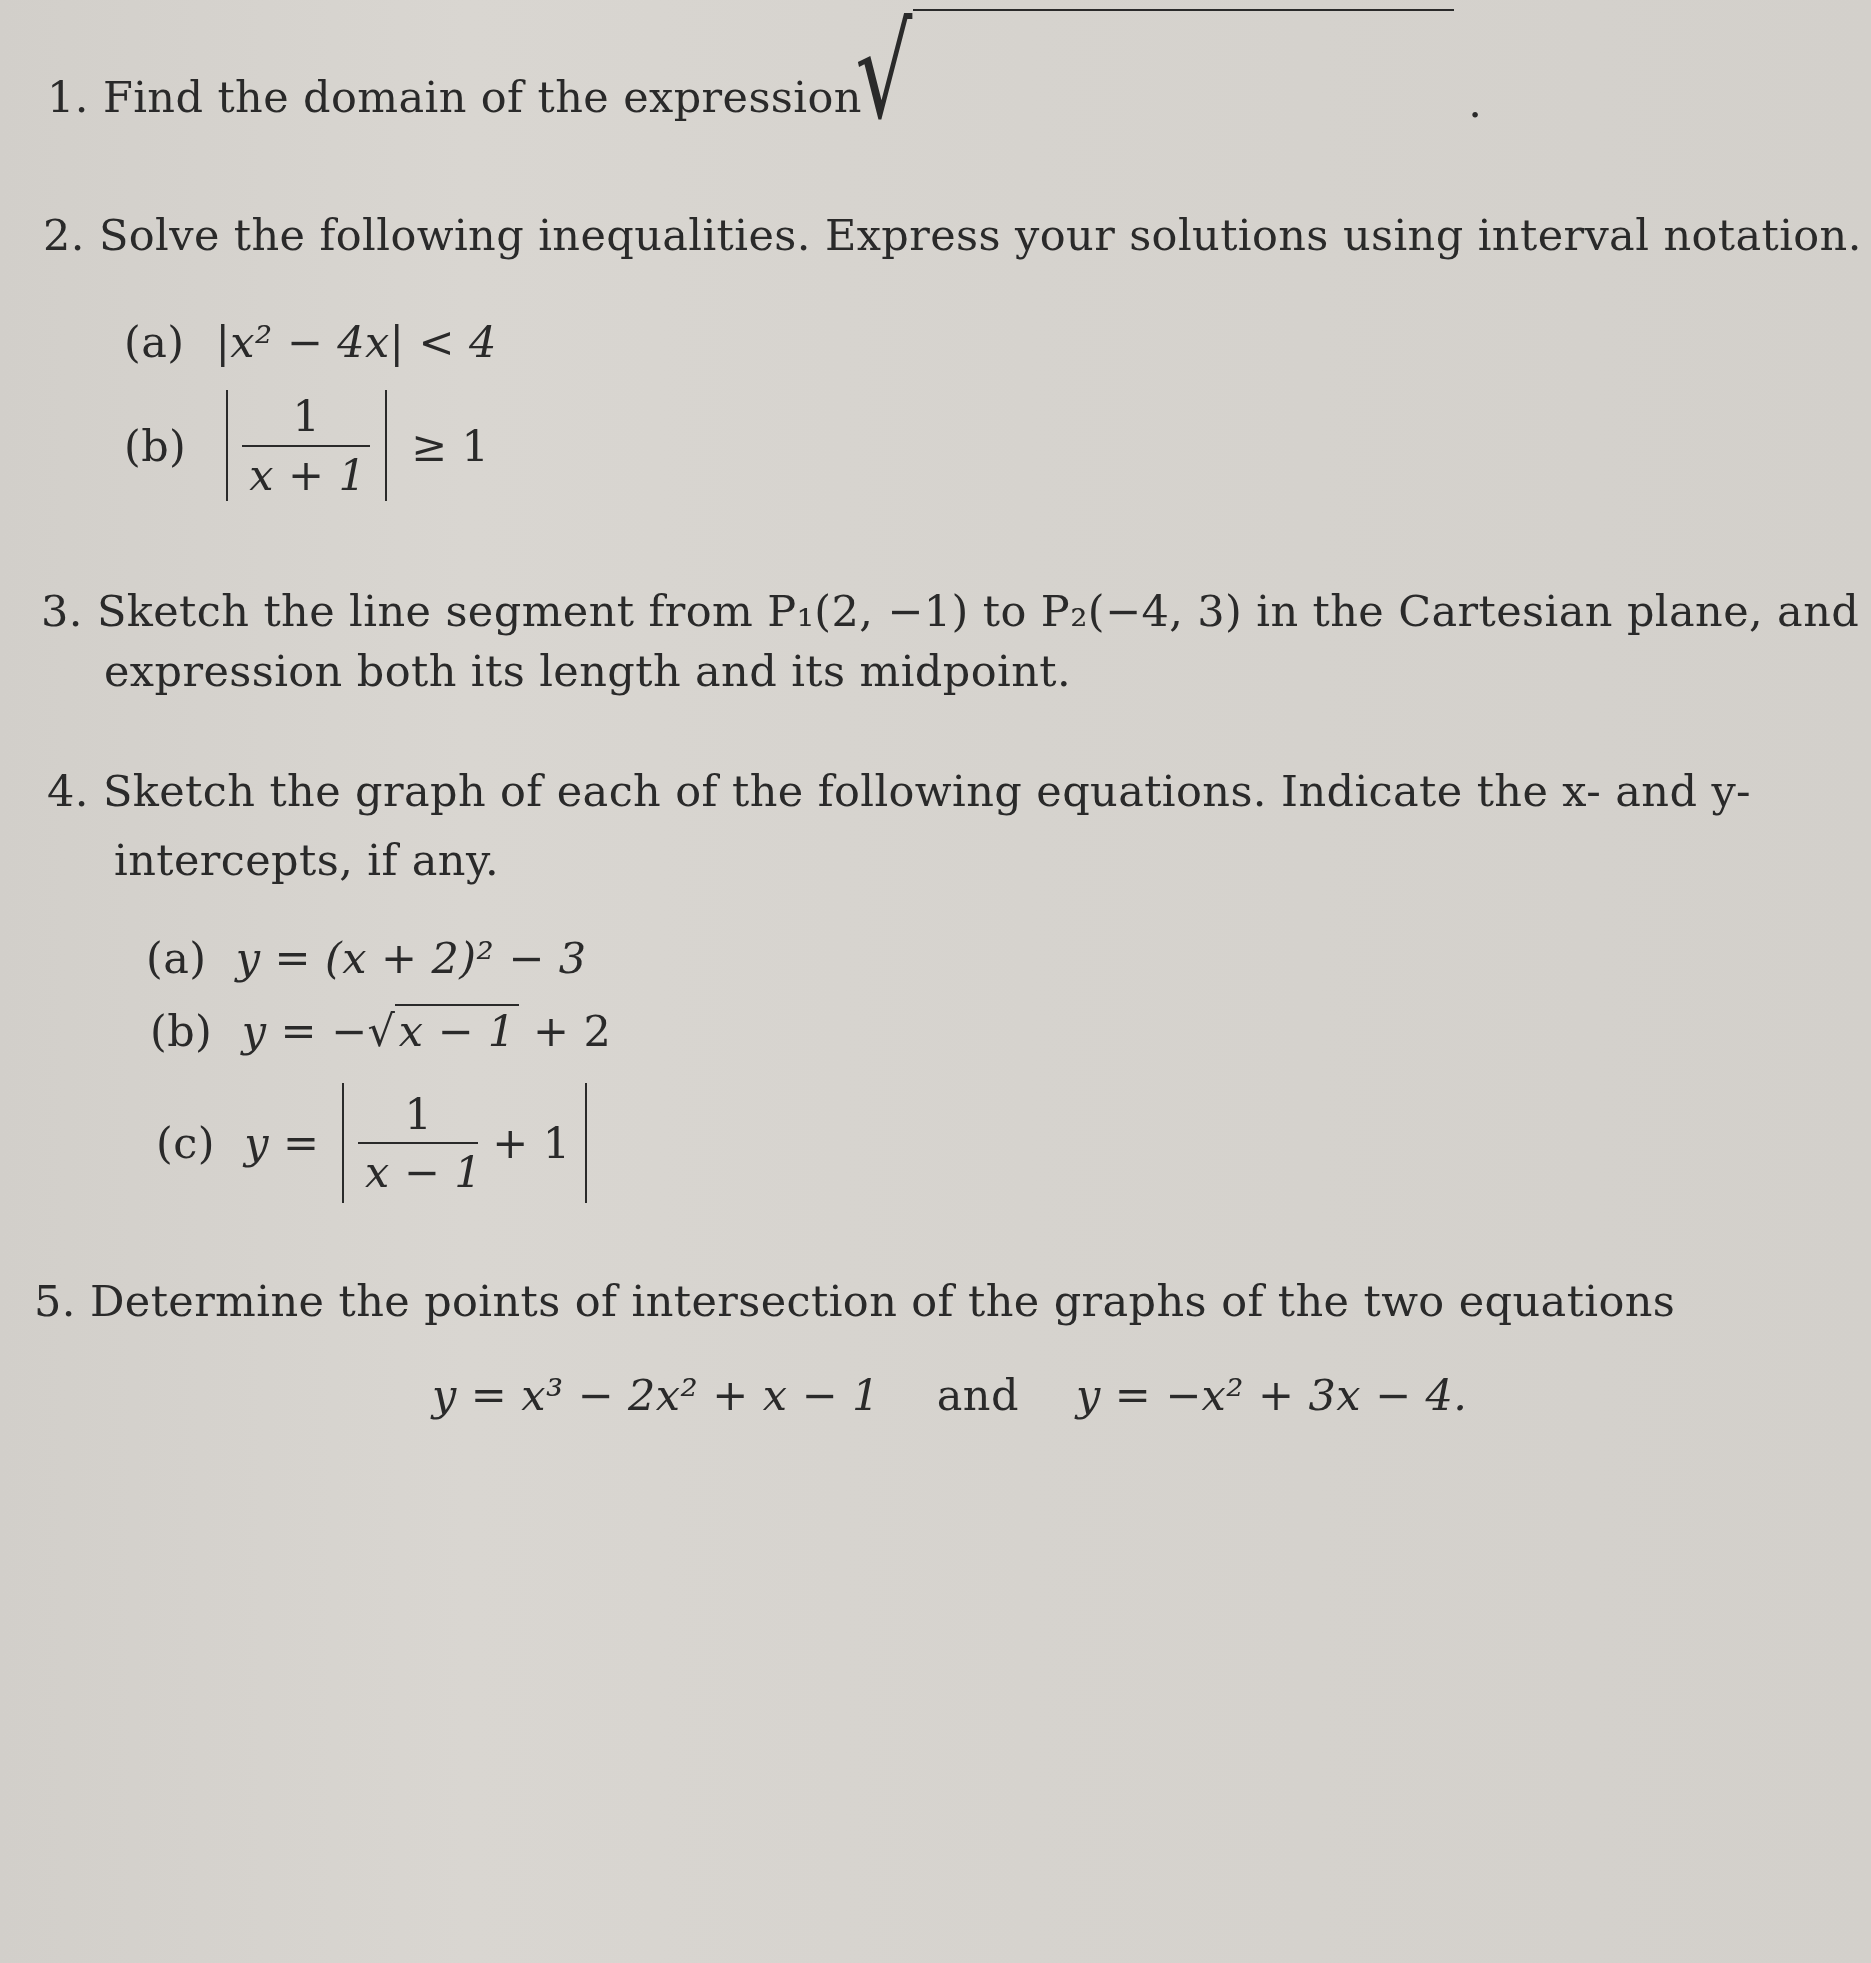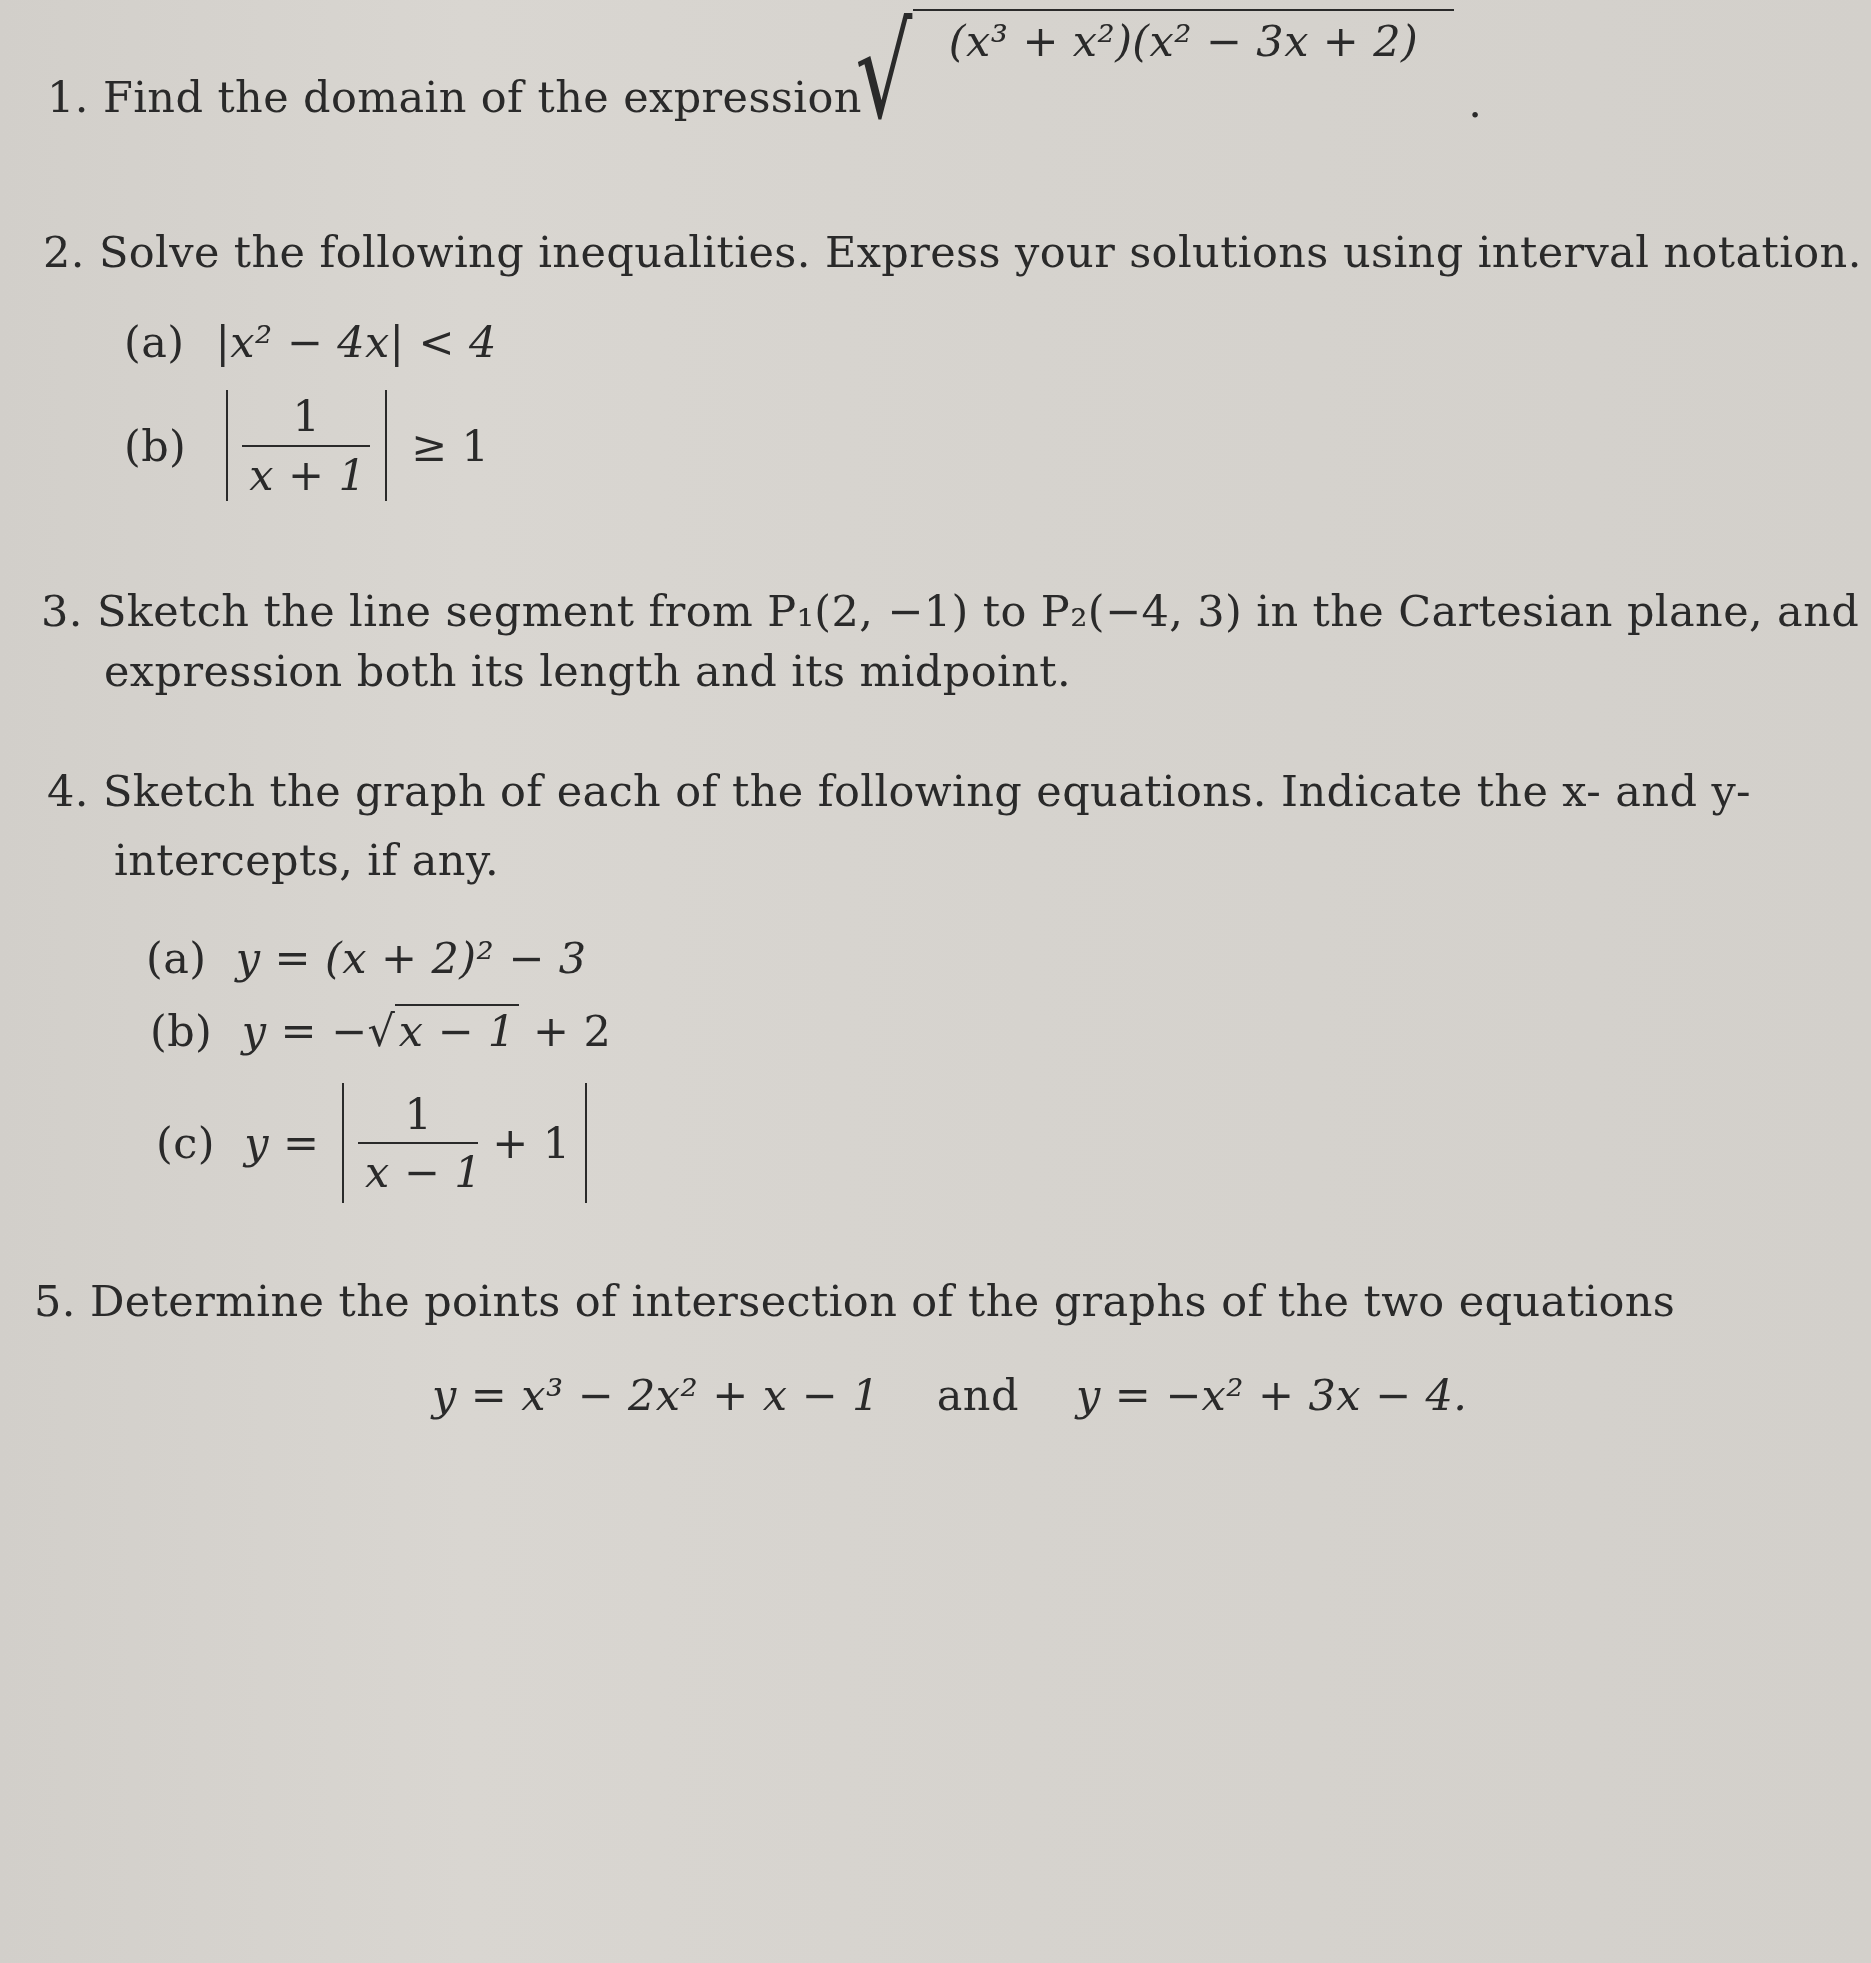--- a/index.html
+++ b/index.html
@@ -27,28 +27,27 @@
 
 <div class="abs txt" style="left:47px; top:72px;">
   <span>1.</span>
   <span>Find the domain of the expression</span>
 </div>
 <div class="abs txt" style="left:843px; top:8.6px;">
   <span class="sqrt-box">
     <span class="sqrt-sign">√</span>
     <span class="sqrt-body" style="width:531px;">
       <span class="frac" style="width:100%;">
-        <span class="num m">(x³ + x²)(x² − 3x + 2)</span>
       </span>
     </span>
   </span>
   <span>.</span>
 </div>
 
-<div class="abs txt" style="left:43px; top:210px;margin-top:17px;">
+<div class="abs txt" style="left:43px; top:210px;">
   <span>2.</span>
   <span>Solve the following inequalities. Express your solutions using interval notation.</span>
 </div>
 <div class="abs txt" style="left:124px; top:317px;">
   <span>(a)</span>
   <span class="m" style="margin-left:17px;font-style:italic;">|x² − 4x| &lt; 4</span>
 </div>
 <div class="abs txt" style="left:124px; top:390px;">
   <span style="vertical-align:middle;">(b)</span>
   <span class="bar" style="height:111px; margin-left:26px;"></span>

